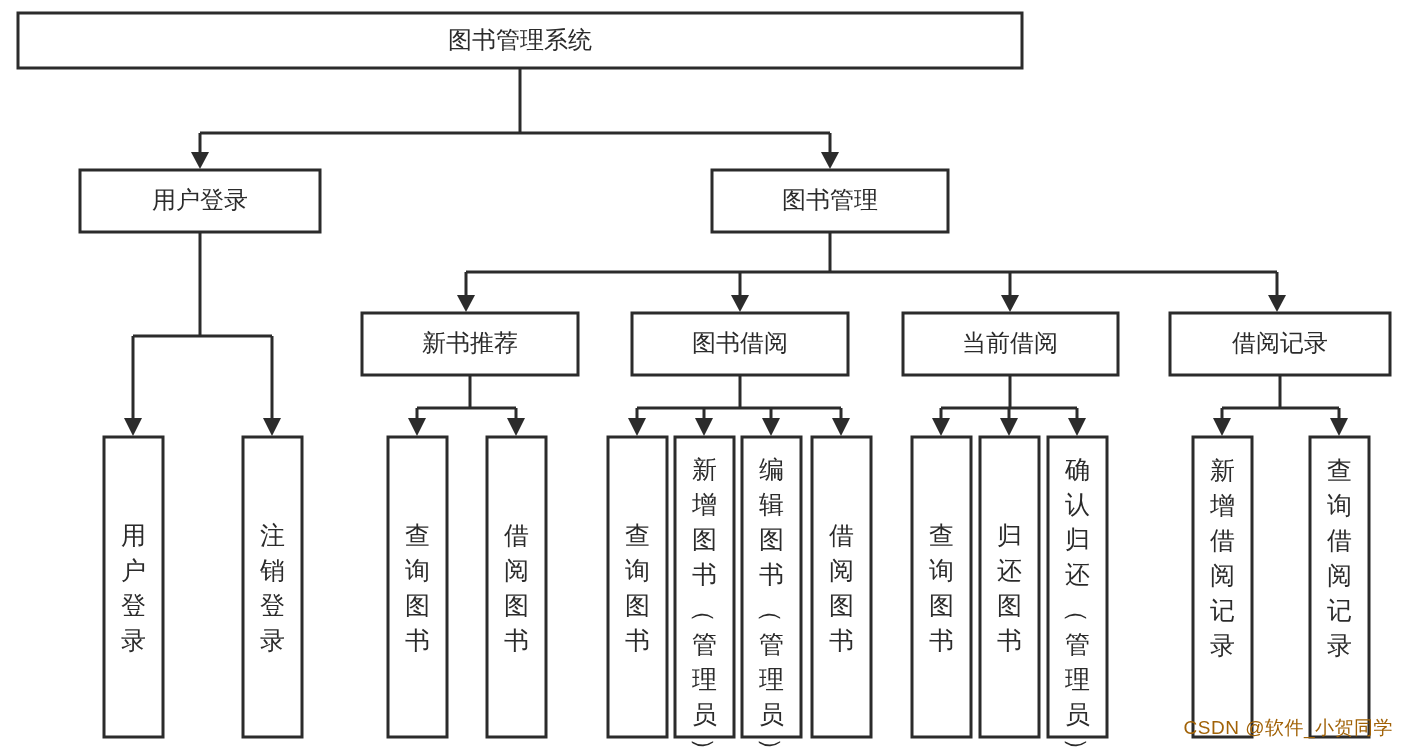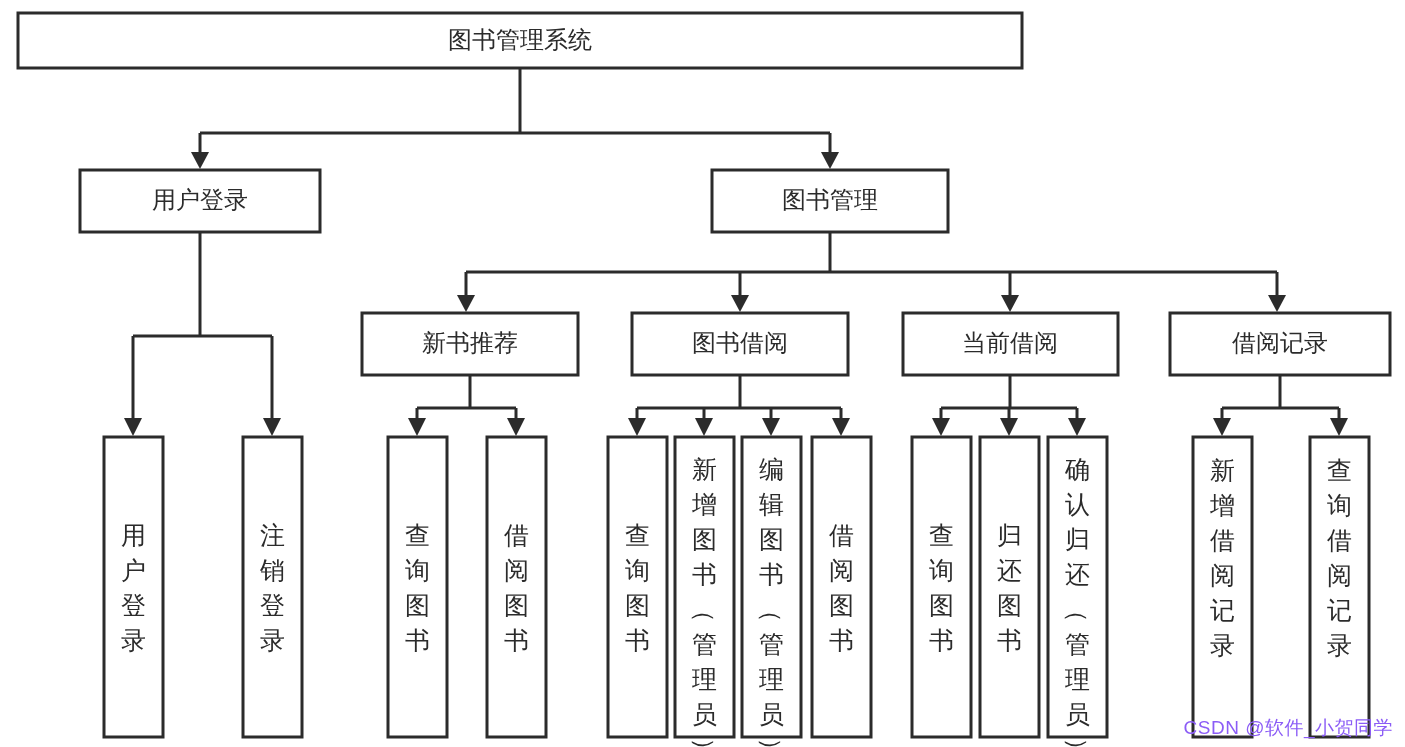--- a/index.html
+++ b/index.html
@@ -56,21 +56,21 @@
     font-size: 25px;
     fill: #2b2b2b;
     text-anchor: middle;
   }
   .watermark {
     position: absolute;
     right: 12px;
     bottom: 6px;
     font-family: "Liberation Sans", "DejaVu Sans", sans-serif;
     font-size: 19px;
-    color: #8b5cf6;
+    color: #a16207;
     letter-spacing: 0.5px;
     white-space: nowrap;
     user-select: none;
   }
 </style>
 </head>
 <body>
 
 <div id="diagram-root">
   <svg class="flow" viewBox="0 0 1405 747" xmlns="http://www.w3.org/2000/svg">

